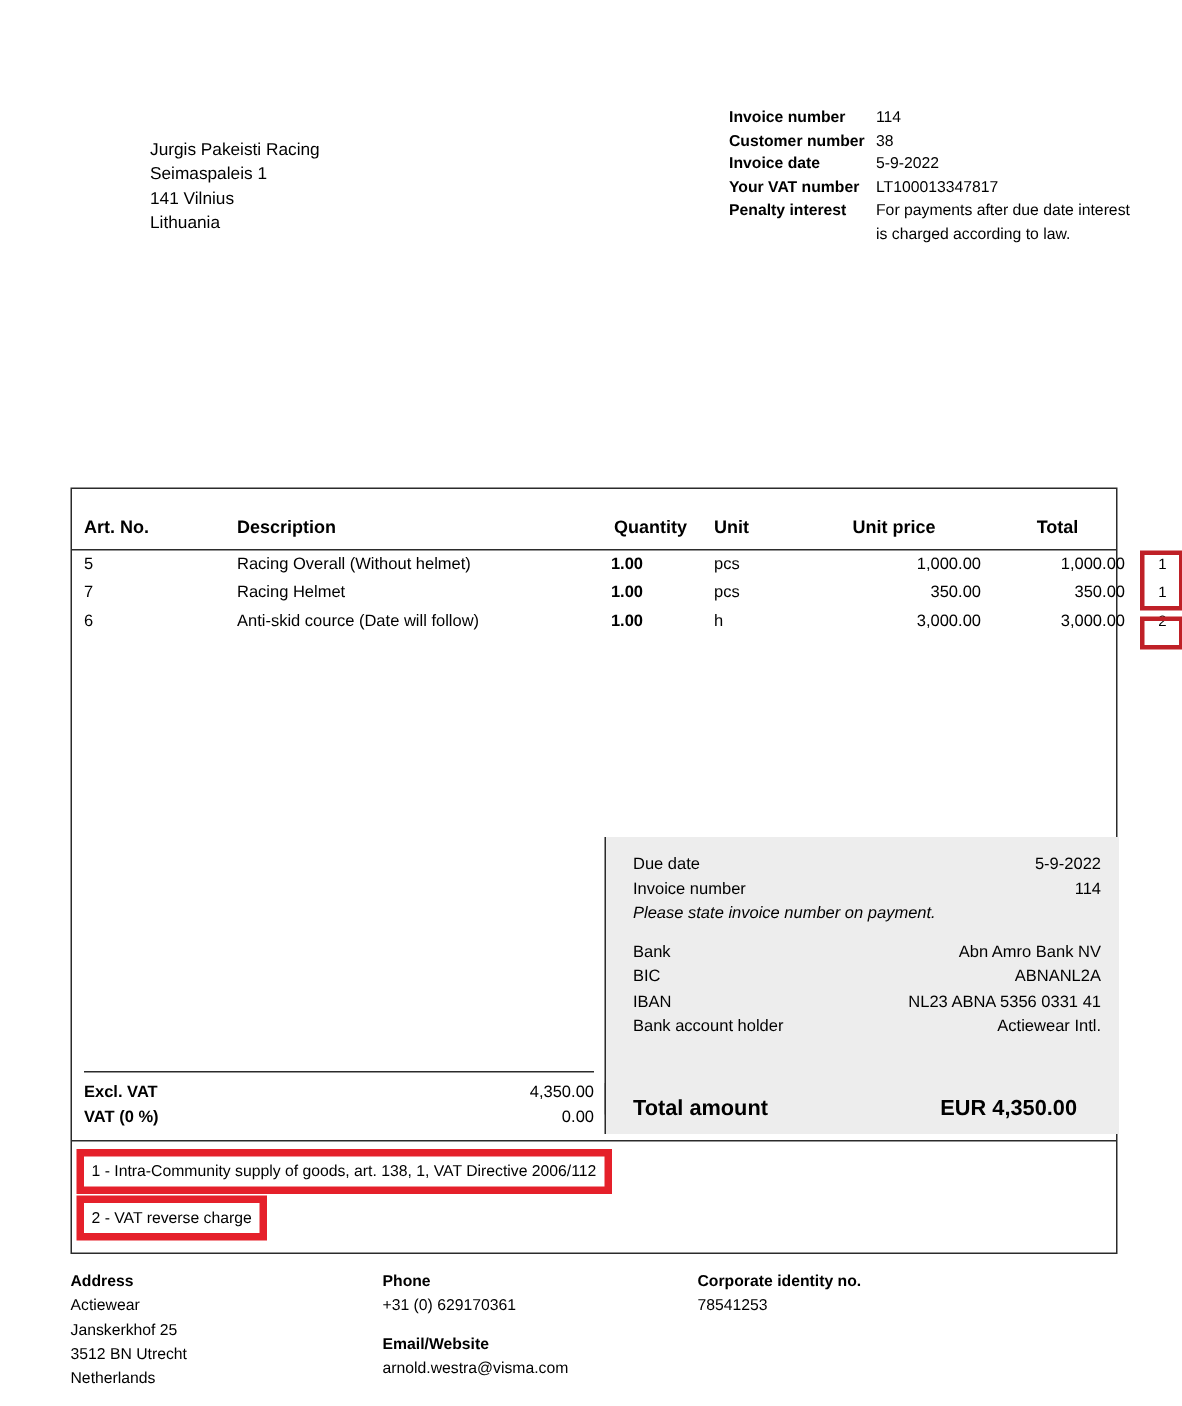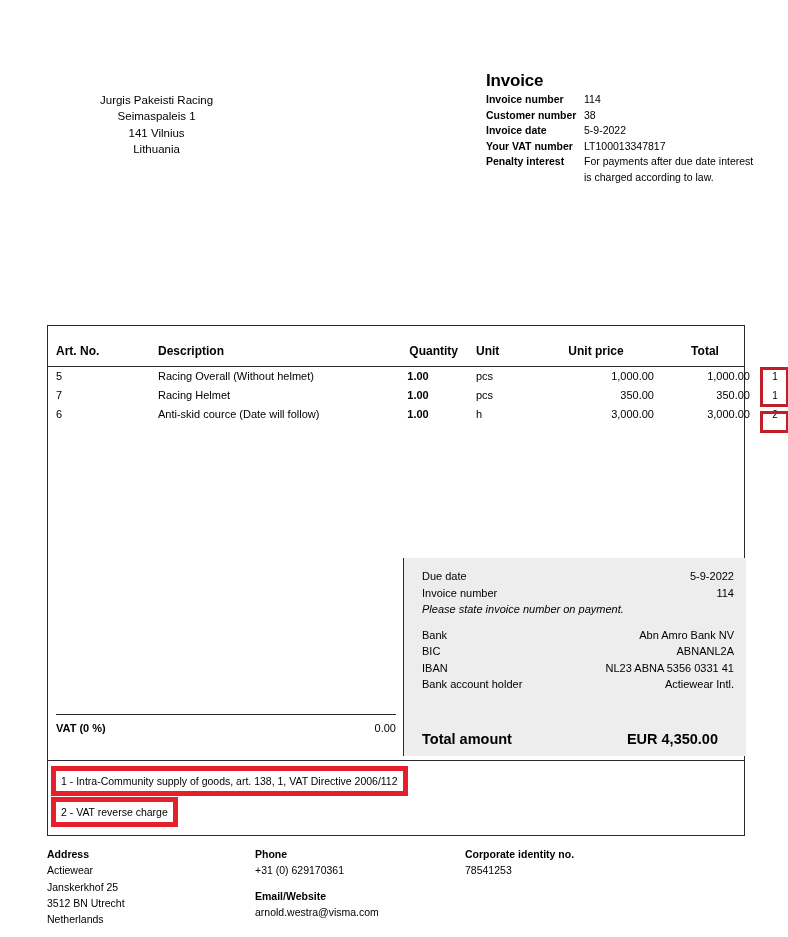--- a/index.html
+++ b/index.html
@@ -24,21 +24,21 @@
   }
 
   
   .addr-block {
     position: absolute;
     left: 100px;
     top: 92px;
     font-size: 11.5px;
     line-height: 16.4px;
   }
-  .addr-line { white-space: pre; text-align: center; }
+  .addr-line { white-space: pre; }
 
   
   .inv-head {
     position: absolute;
     left: 486px;
     top: 71px;
     width: 270px;
   }
   .inv-title {
     font-size: 17px;
@@ -253,21 +253,20 @@
 <div class="page">
 
   <div class="addr-block">
     <div class="addr-line">Jurgis Pakeisti Racing</div>
     <div class="addr-line">Seimaspaleis 1</div>
     <div class="addr-line">141 Vilnius</div>
     <div class="addr-line">Lithuania</div>
   </div>
 
   <div class="inv-head">
-    <div class="inv-title">Invoice</div>
 
     <div class="meta-row">
       <div class="meta-label">Invoice number</div>
       <div class="meta-value">114</div>
     </div>
 
     <div class="meta-row">
       <div class="meta-label">Customer number</div>
       <div class="meta-value">38</div>
     </div>
@@ -358,20 +357,24 @@
         </div>
         <div class="pay-row">
           <span class="k">Bank account holder</span>
           <span class="v">Actiewear Intl.</span>
         </div>
       </div>
     </div>
 
     <div class="totals-left">
       <div class="tot-row">
+        <span>Excl. VAT</span>
+        <span class="v">4,350.00</span>
+      </div>
+      <div class="tot-row">
         <span>VAT (0 %)</span>
         <span class="v">0.00</span>
       </div>
     </div>
 
     <div class="total-amount">
       <span>Total amount</span>
       <span>EUR 4,350.00</span>
     </div>
 

